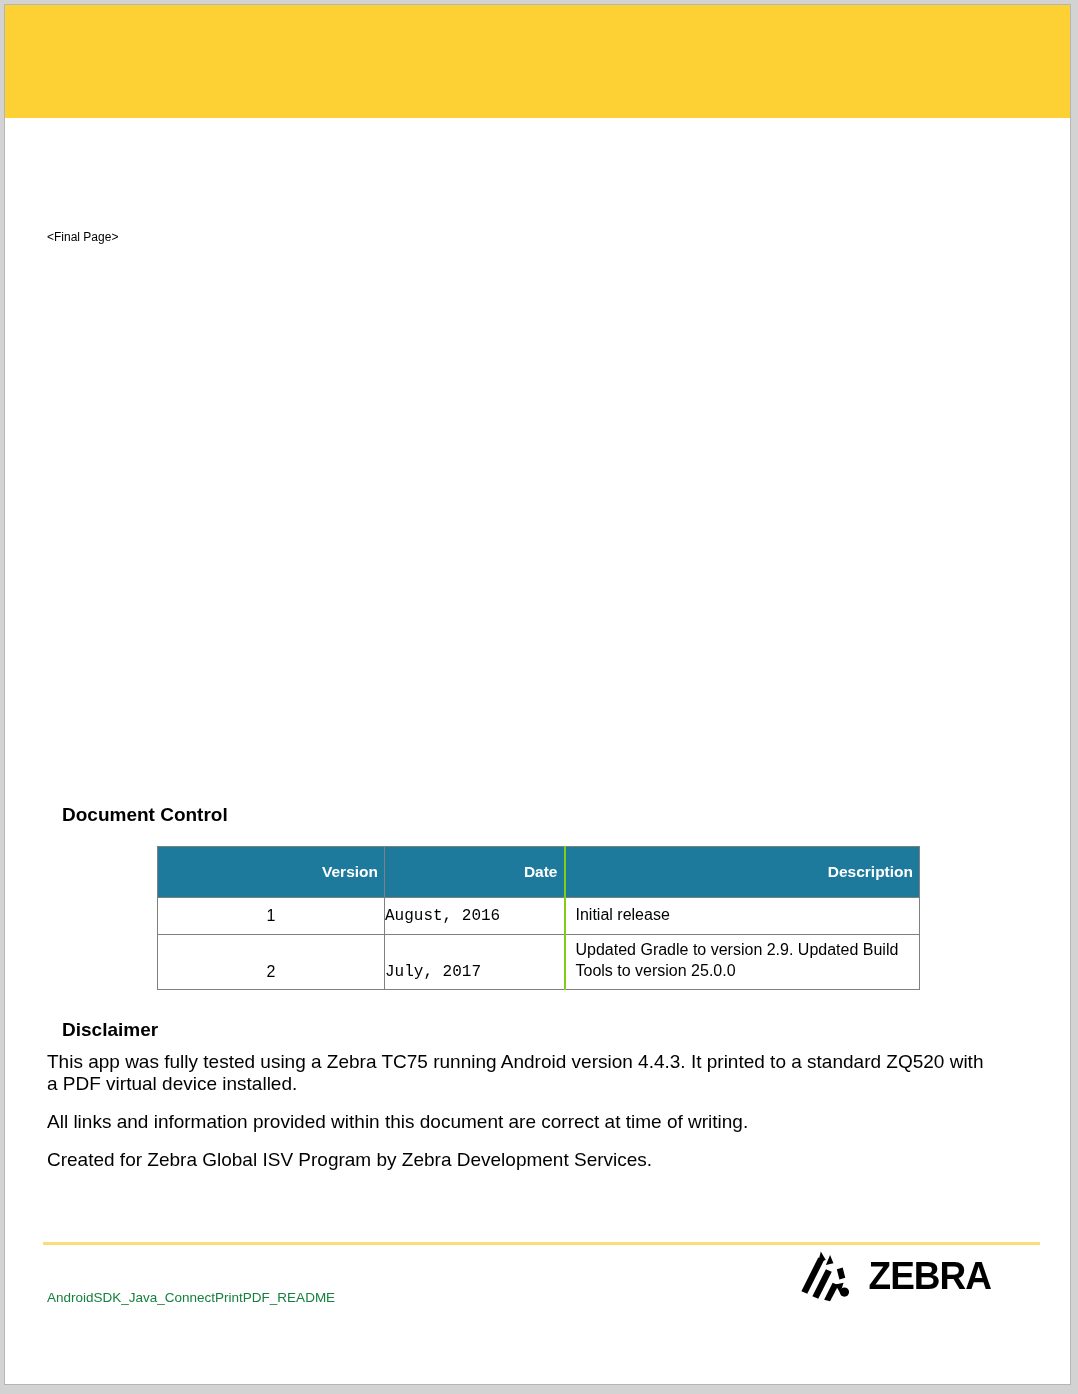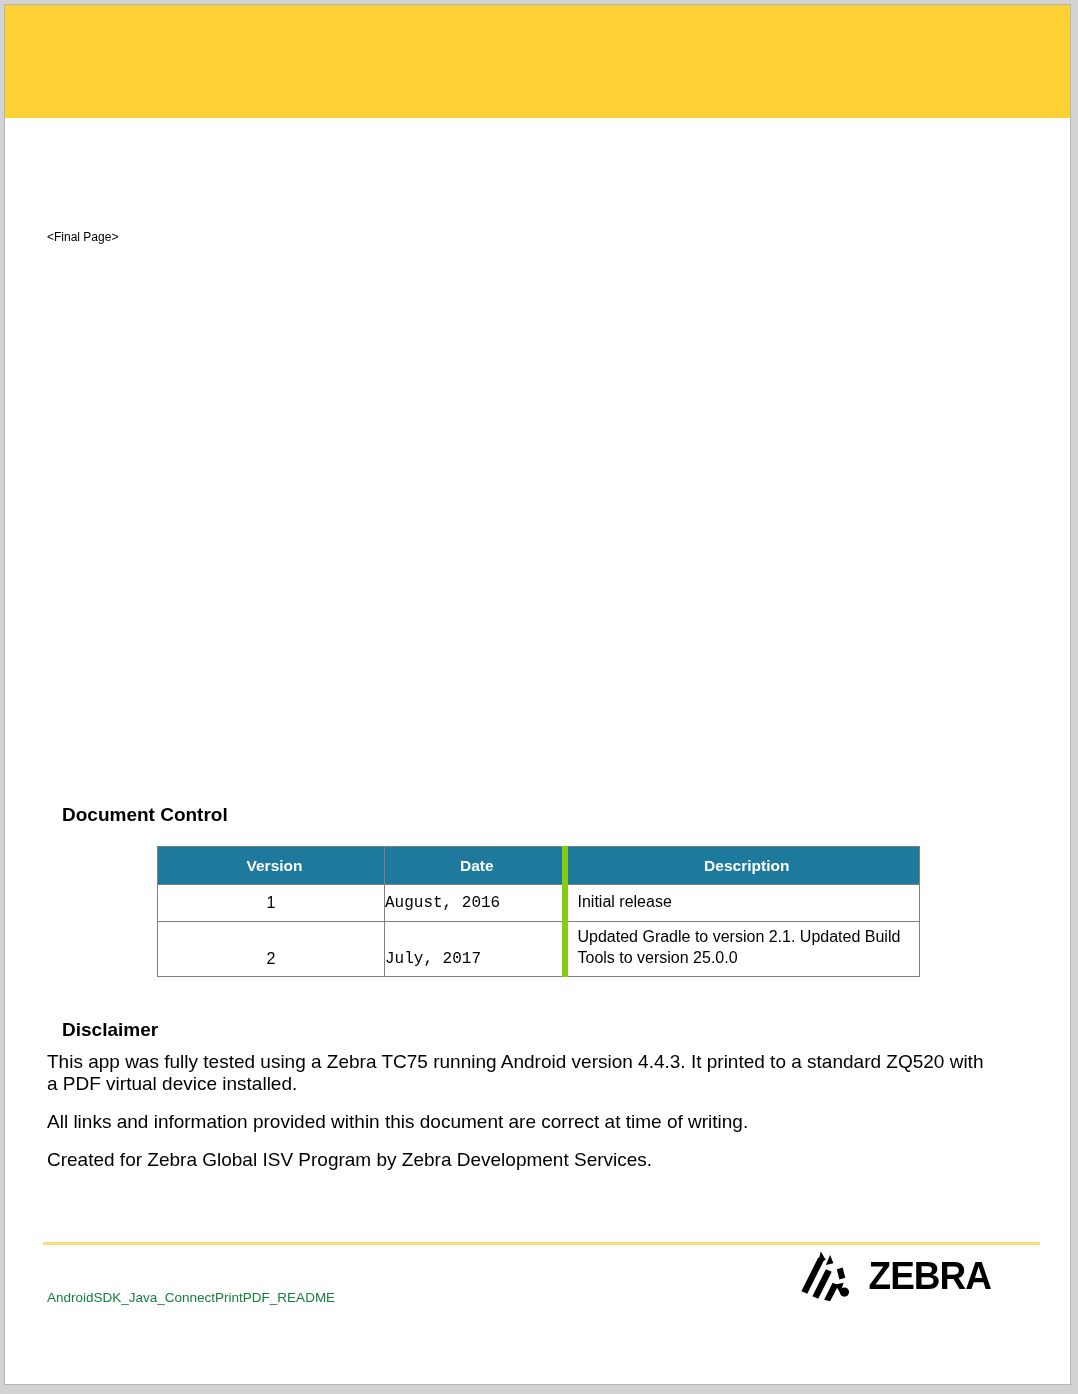--- a/index.html
+++ b/index.html
@@ -32,30 +32,30 @@
     position:absolute;left:152px;top:841px;width:762px;
   }
   table.doc-table{
     width:762px;border-collapse:collapse;table-layout:fixed;
   }
   .doc-table col.c1{width:227px;}
   .doc-table col.c2{width:180px;}
   .doc-table col.c3{width:355px;}
   .doc-table th{
     background:#1E7A9C;color:#fff;
-    font-size:15.5px;font-weight:bold;text-align:center;
-    height:38px;padding:0 6px 0 13px;
+    font-size:15.5px;font-weight:bold;text-align:right;
+    height:51px;padding:0 6px 0 13px;
     border:1px solid #7f7f7f;box-sizing:border-box;
   }
   .doc-table td{
     font-size:16px;color:#000;
     border:1px solid #7f7f7f;box-sizing:border-box;
     background:#fff;
   }
-  .doc-table .desc-col{border-left:6px solid #84cc16;margin-top:10px;}
+  .doc-table .desc-col{border-left:2px solid #84cc16;margin-top:10px;}
   .doc-table tr.r1 td{height:37px;vertical-align:middle;}
   .doc-table tr.r2 td{height:55px;}
   .doc-table td.version{text-align:center;}
   .doc-table td.date{padding-left:0;font-family:Liberation Mono, monospace;}
   .doc-table td.desc{padding:0 14px 4px 10px;line-height:21px;vertical-align:middle;}
   .doc-table tr.r2 td.version,
   .doc-table tr.r2 td.date{vertical-align:bottom;padding-bottom:8px;}
   .paragraphs{
     position:absolute;left:42px;top:1046px;width:950px;
   }
@@ -108,21 +108,21 @@
       </thead>
       <tbody>
         <tr class="r1">
           <td class="version">1</td>
           <td class="date">August, 2016</td>
           <td class="desc desc-col">Initial release</td>
         </tr>
         <tr class="r2">
           <td class="version">2</td>
           <td class="date">July, 2017</td>
-          <td class="desc desc-col">Updated Gradle to version 2.1. Updated Build Tools to version 25.0.0</td>
+          <td class="desc desc-col">Updated Gradle to version 2.9. Updated Build Tools to version 25.0.0</td>
         </tr>
       </tbody>
     </table>
   </div>
 
   <div class="section-heading h-disclaimer">Disclaimer</div>
 
   <div class="paragraphs">
     <p>This app was fully tested using a Zebra TC75 running Android version 4.4.3. It printed to a standard ZQ520 with a PDF virtual device installed.</p>
     <p>All links and information provided within this document are correct at time of writing.</p>

